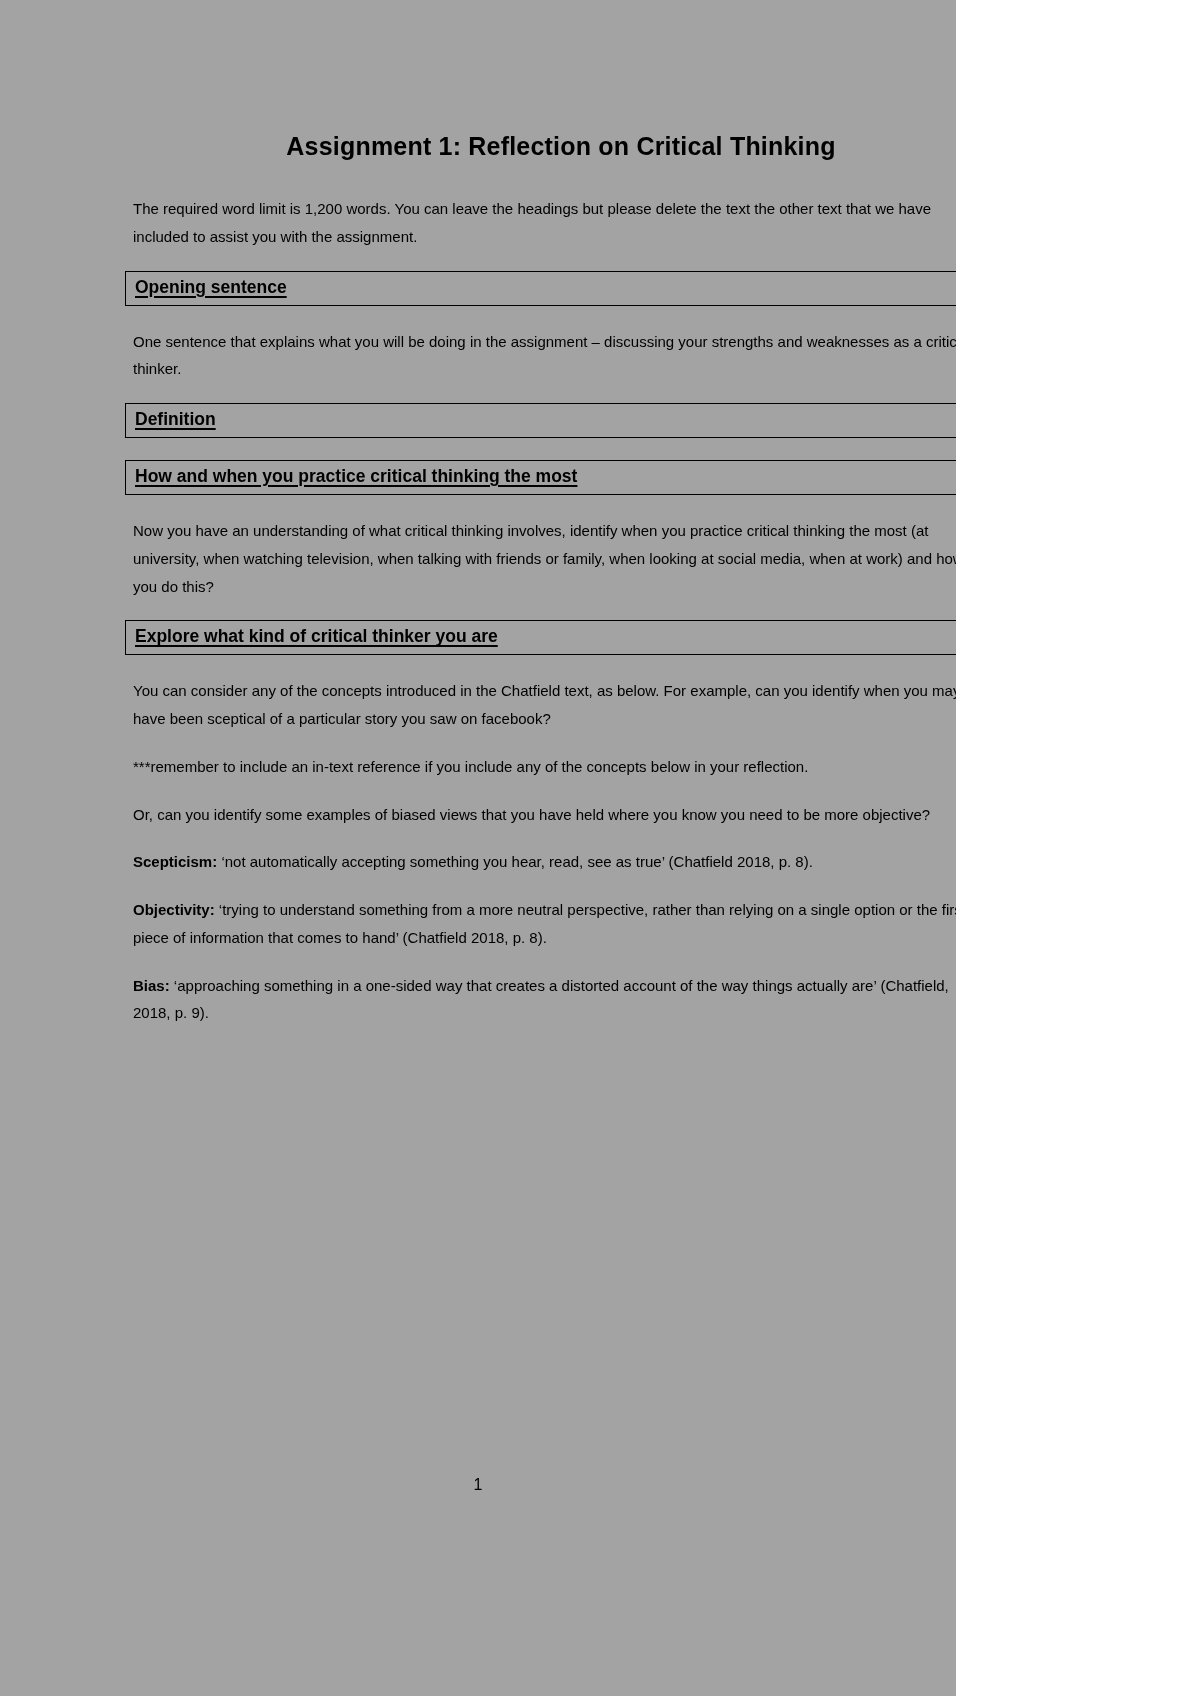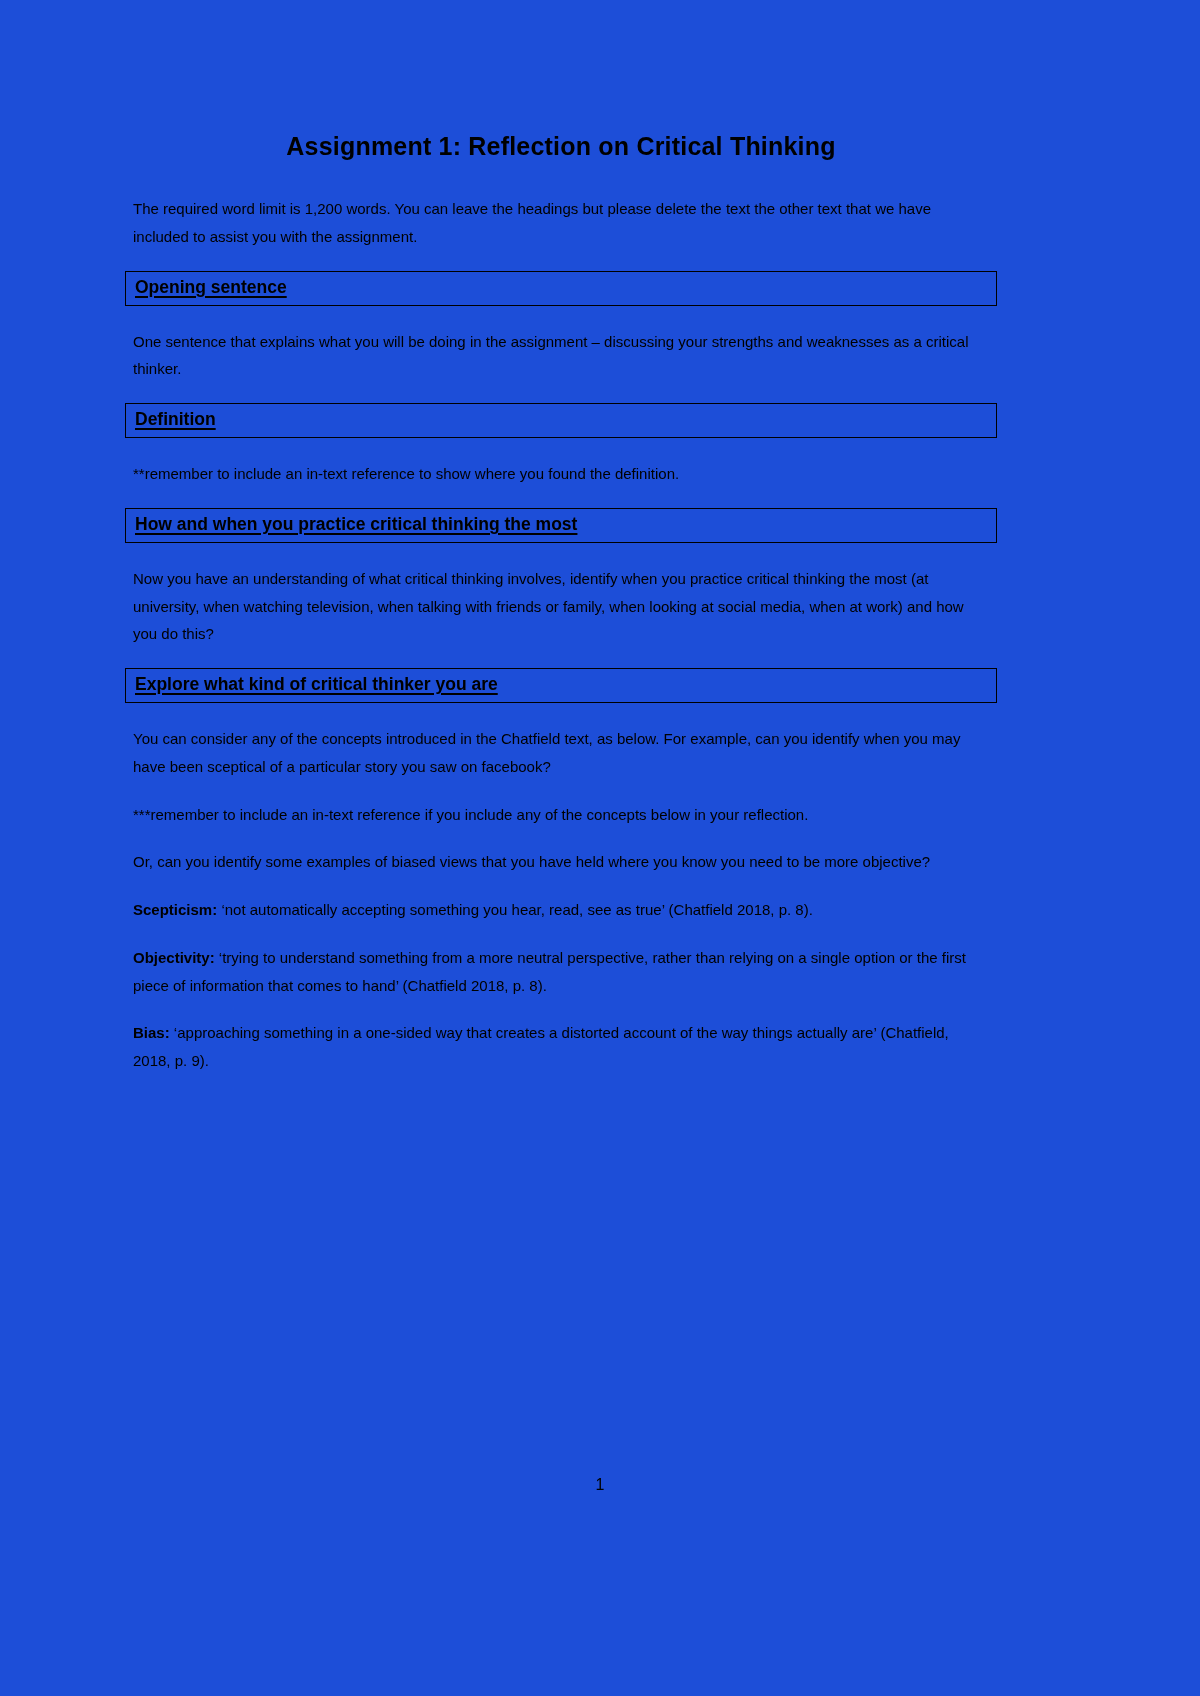--- a/index.html
+++ b/index.html
@@ -3,23 +3,23 @@
 <meta charset="utf-8">
 <style>
   * { box-sizing: border-box; }
   html, body {
     margin: 0;
     padding: 0;
     background: #ffffff;
   }
   .page {
     position: relative;
-    width: 1200px;
+    width: 956px;
     height: 1696px;
-    background: #1d4ed8;
+    background: #a3a3a3;
     font-family: "Liberation Sans", sans-serif;
     color: #000000;
     overflow: hidden;
   }
   .content {
     position: absolute;
     top: 0;
     left: 133px;
     width: 856px;
     padding-top: 132px;
@@ -71,21 +71,20 @@
     <p class="para">The required word limit is 1,200 words. You can leave the headings but please delete the text the other text that we have included to assist you with the assignment.</p>
 
     <div class="heading-box">
       <span class="heading">Opening sentence</span>
     </div>
     <p class="para">One sentence that explains what you will be doing in the assignment – discussing your strengths and weaknesses as a critical thinker.</p>
 
     <div class="heading-box">
       <span class="heading">Definition</span>
     </div>
-    <p class="para">**remember to include an in-text reference to show where you found the definition.</p>
 
     <div class="heading-box">
       <span class="heading">How and when you practice critical thinking the most</span>
     </div>
     <p class="para">Now you have an understanding of what critical thinking involves, identify when you practice critical thinking the most (at university, when watching television, when talking with friends or family, when looking at social media, when at work) and how you do this?</p>
 
     <div class="heading-box">
       <span class="heading">Explore what kind of critical thinker you are</span>
     </div>
     <p class="para">You can consider any of the concepts introduced in the Chatfield text, as below. For example, can you identify when you may have been sceptical of a particular story you saw on facebook?</p>

